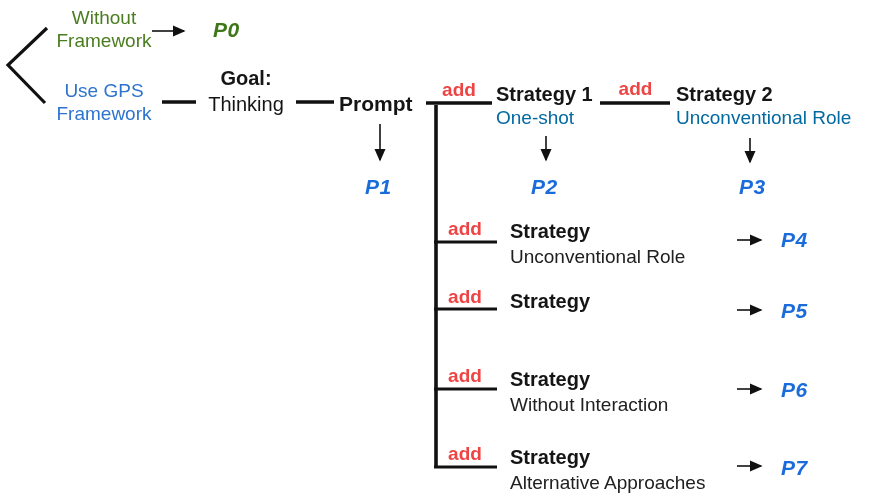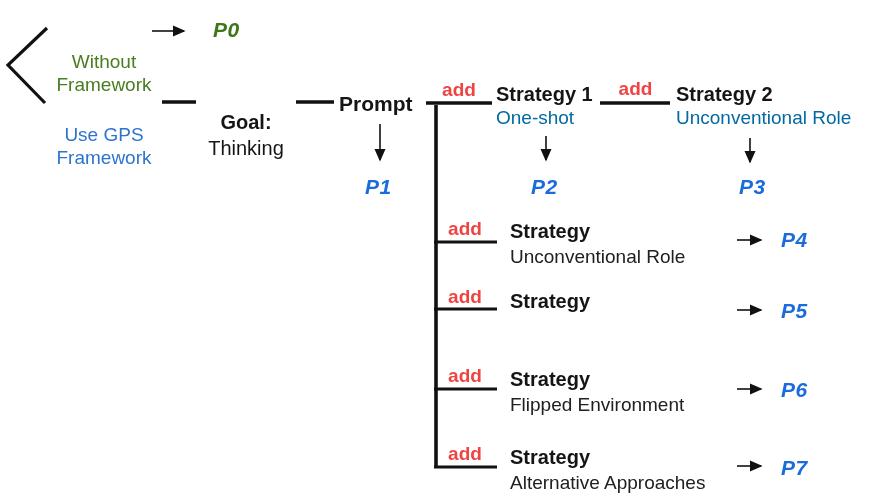--- a/index.html
+++ b/index.html
@@ -6,21 +6,21 @@
   #canvas{
     position:relative;
     width:886px;height:500px;
     background:#ffffff;
     font-family:"Liberation Sans", sans-serif;
     color:#111;
     overflow:hidden;
   }
   #wires{position:absolute;left:0;top:0;width:886px;height:500px;}
   .txt{position:absolute;white-space:nowrap;}
-  .center{text-align:center;margin-top:44px;}
+  .center{text-align:center;}
   .green{color:#4b7d20;font-size:19px;line-height:23px;}
   .blue{color:#2e74cf;font-size:19px;line-height:23px;}
   .goal{font-size:20px;line-height:26px;color:#151515;}
   .goal .b{font-weight:bold;}
   .prompt{font-size:21px;font-weight:bold;color:#151515;}
   .addlbl{color:#ef4444;font-size:19px;font-weight:bold;text-align:center;}
   .stratblock .t{font-size:20px;font-weight:bold;color:#151515;line-height:23px;}
   .stratblock .s{font-size:19px;color:#0369a1;line-height:23px;}
   .branchblock .t{font-size:20px;font-weight:bold;color:#151515;line-height:26px;}
   .branchblock .s{font-size:19px;color:#202020;line-height:26px;}
@@ -100,21 +100,21 @@
 
   <div class="txt addlbl" style="left:432px;top:286px;width:66px">add</div>
   <div class="txt branchblock" style="left:510px;top:288px">
     <div class="t">Strategy</div>
   </div>
   <div class="txt pout" style="left:781px;top:299px">P5</div>
 
   <div class="txt addlbl" style="left:432px;top:365px;width:66px">add</div>
   <div class="txt branchblock" style="left:510px;top:366px">
     <div class="t">Strategy</div>
-    <div class="s">Flipped Environment</div>
+    <div class="s">Without Interaction</div>
   </div>
   <div class="txt pout" style="left:781px;top:378px">P6</div>
 
   <div class="txt addlbl" style="left:432px;top:443px;width:66px">add</div>
   <div class="txt branchblock" style="left:510px;top:444px">
     <div class="t">Strategy</div>
     <div class="s">Alternative Approaches</div>
   </div>
   <div class="txt pout" style="left:781px;top:456px">P7</div>
 

